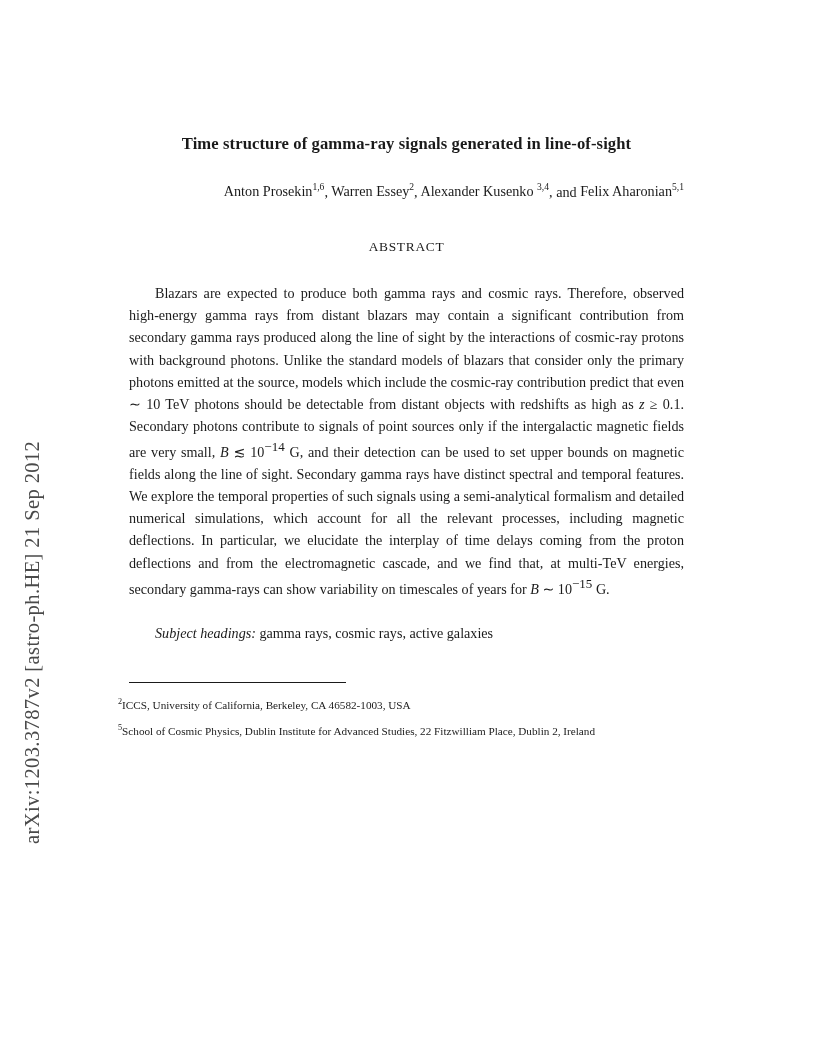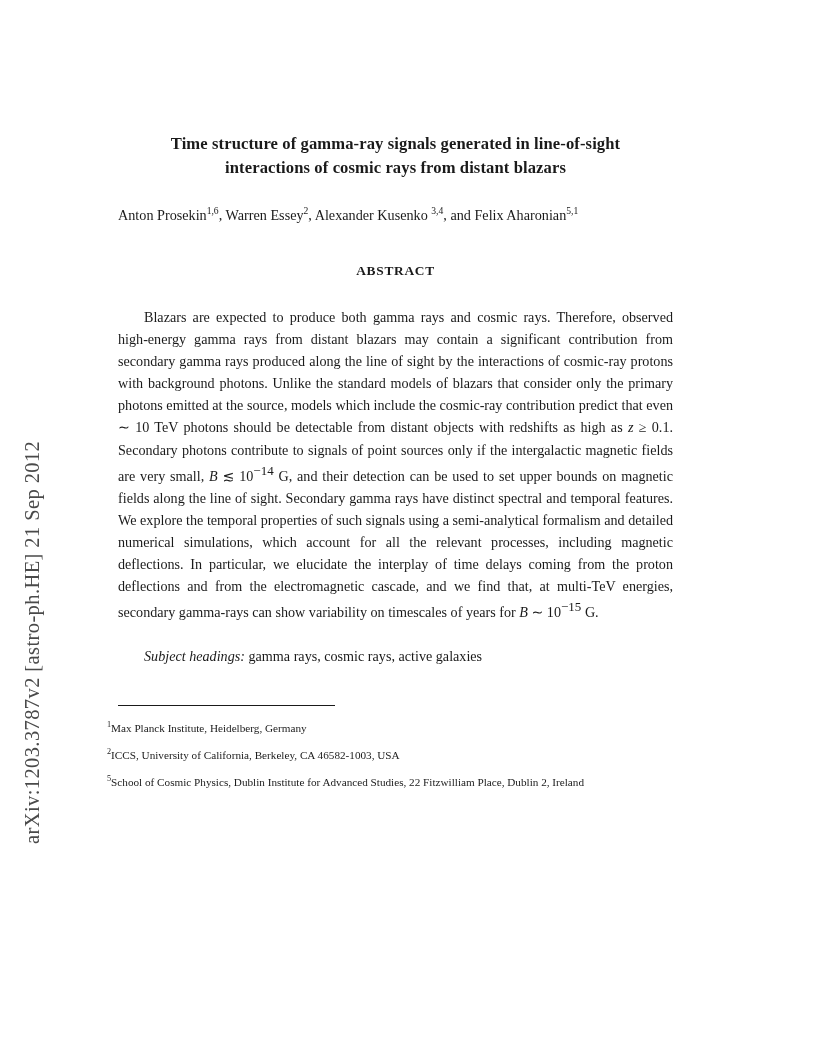--- a/index.html
+++ b/index.html
@@ -43,46 +43,46 @@
 
   .page {
     position: absolute;
     left: 0; top: 0;
     width: 816px;
     height: 1056px;
   }
 
   .content {
     position: absolute;
-    left: 118px;
+    left: 129px;
     top: 132px;
     width: 555px;
   }
 
   .title {
     font-weight: bold;
     font-size: 16.6px;
     line-height: 1.42;
     text-align: center;
     letter-spacing: 0.1px;
     margin: 0 0 0 0;
   }
   .title .line2 { display: block; }
 
   .authors {
-    text-align: left;
+    text-align: right;
     font-size: 14.2px;
     margin-top: 25px;
     line-height: 1.4;
   }
   .authors sup { font-size: 9.6px; vertical-align: super; }
 
   .abstract-head {
     text-align: center;
-    font-weight: bold;
+    font-weight: normal;
     font-size: 13.4px;
     letter-spacing: 0.7px;
     margin-top: 37px;
   }
 
   .abstract-body {
     margin-top: 27px;
     font-size: 14.15px;
     line-height: 1.565;
     text-align: justify;
@@ -131,21 +131,20 @@
 <div class="page">
 
   <div class="arxiv-stamp">
     <span class="stamp-text">arXiv:1203.3787v2  [astro-ph.HE]  21 Sep 2012</span>
   </div>
 
   <div class="content">
 
     <h1 class="title">
       <span>Time structure of gamma-ray signals generated in line-of-sight</span>
-      <span class="line2">interactions of cosmic rays from distant blazars</span>
     </h1>
 
     <div class="authors">
       <span>Anton Prosekin<sup>1,6</sup></span>,
       <span>Warren Essey<sup>2</sup></span>,
       <span>Alexander Kusenko <sup>3,4</sup></span>, and
       <span>Felix Aharonian<sup>5,1</sup></span>
     </div>
 
     <div class="abstract-head">ABSTRACT</div>
@@ -156,23 +155,20 @@
 
     <div class="subject">
       <i>Subject headings:</i>
       <span>gamma rays, cosmic rays, active galaxies</span>
     </div>
 
     <div style="position:relative; height:0; margin-top:40px;">
       <div class="rule"></div>
       <div class="footnotes" style="top:14px;">
 
-        <p class="fn">
-          <span style="display:inline-block;width:26px;"></span><sup>1</sup><span>Max Planck Institute, Heidelberg, Germany</span>
-        </p>
 
         <p class="fn">
           <span style="display:inline-block;width:26px;"></span><sup>2</sup><span>ICCS, University of California, Berkeley, CA 46582-1003, USA</span>
         </p>
 
 
 
         <p class="fn">
           <span style="display:inline-block;width:26px;"></span><sup>5</sup><span>School of Cosmic Physics, Dublin Institute for Advanced Studies, 22 Fitzwilliam Place, Dublin 2, Ireland</span>
         </p>

